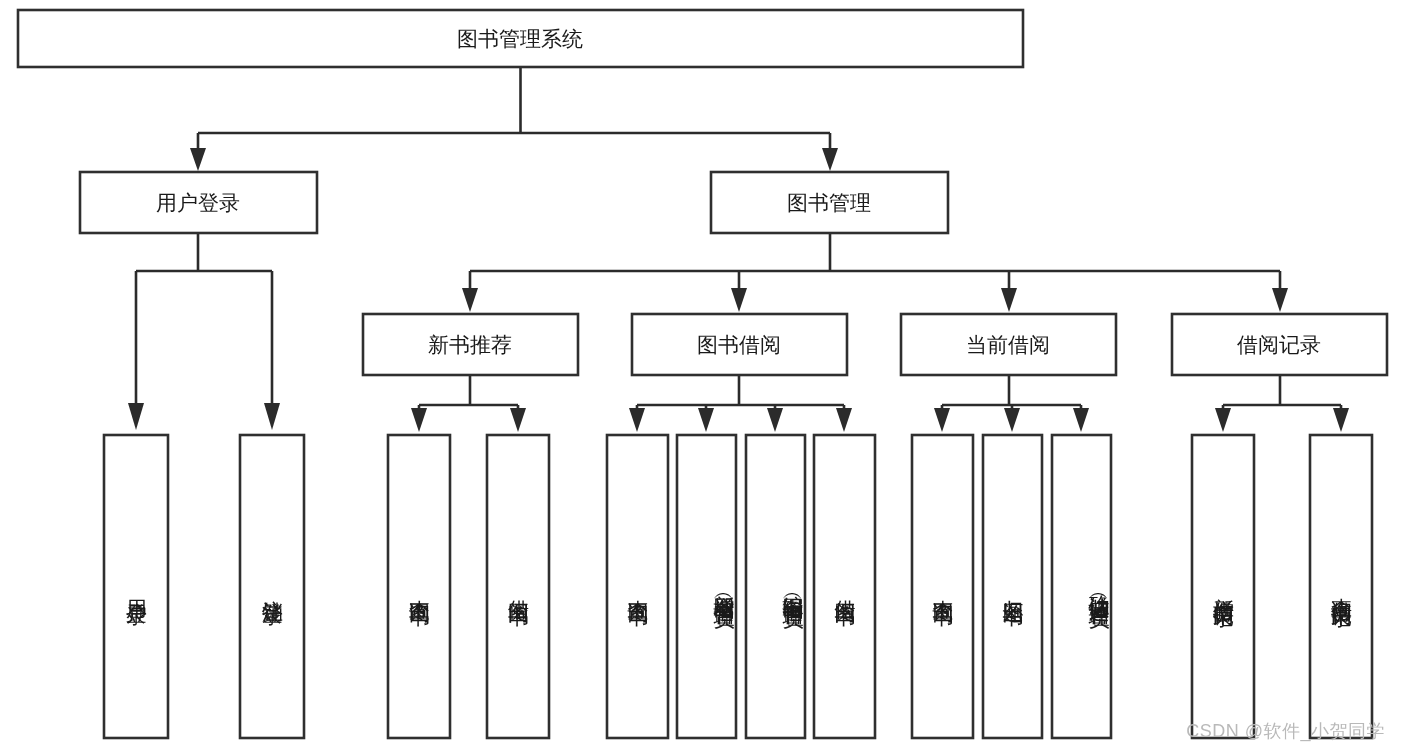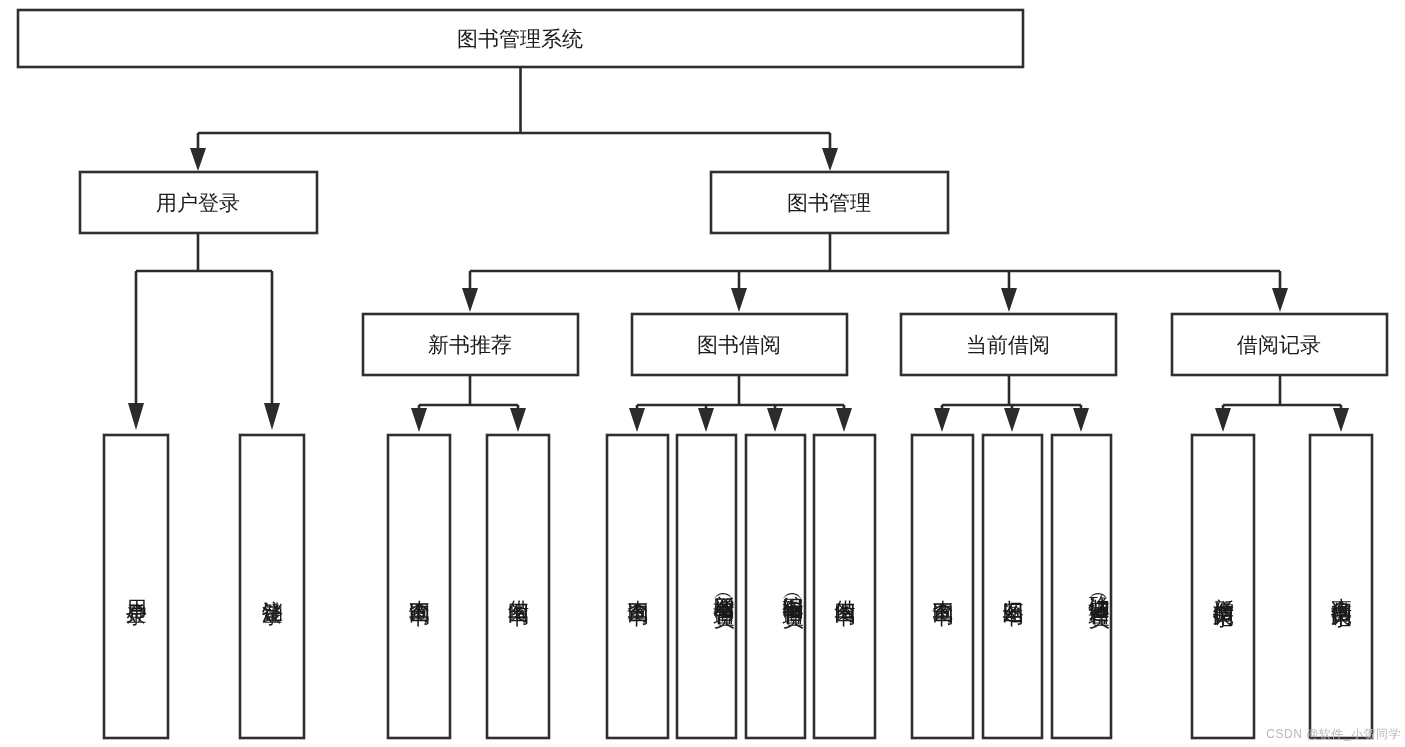--- a/index.html
+++ b/index.html
@@ -56,24 +56,24 @@
     font-size: 21px;
     color: #1a1a1a;
     line-height: 1.18;
     letter-spacing: 2px;
     text-align: center;
     white-space: nowrap;
     pointer-events: none;
   }
   .watermark {
     position: absolute;
-    right: 4px;
+    right: 20px;
     bottom: 4px;
     font-family: "Liberation Sans", "DejaVu Sans", sans-serif;
-    font-size: 12px;
+    font-size: 18px;
     color: #b9b9b9;
     white-space: nowrap;
     letter-spacing: 0.5px;
   }
 </style>
 </head>
 <body>
 
 <div id="diagram-root">
 

